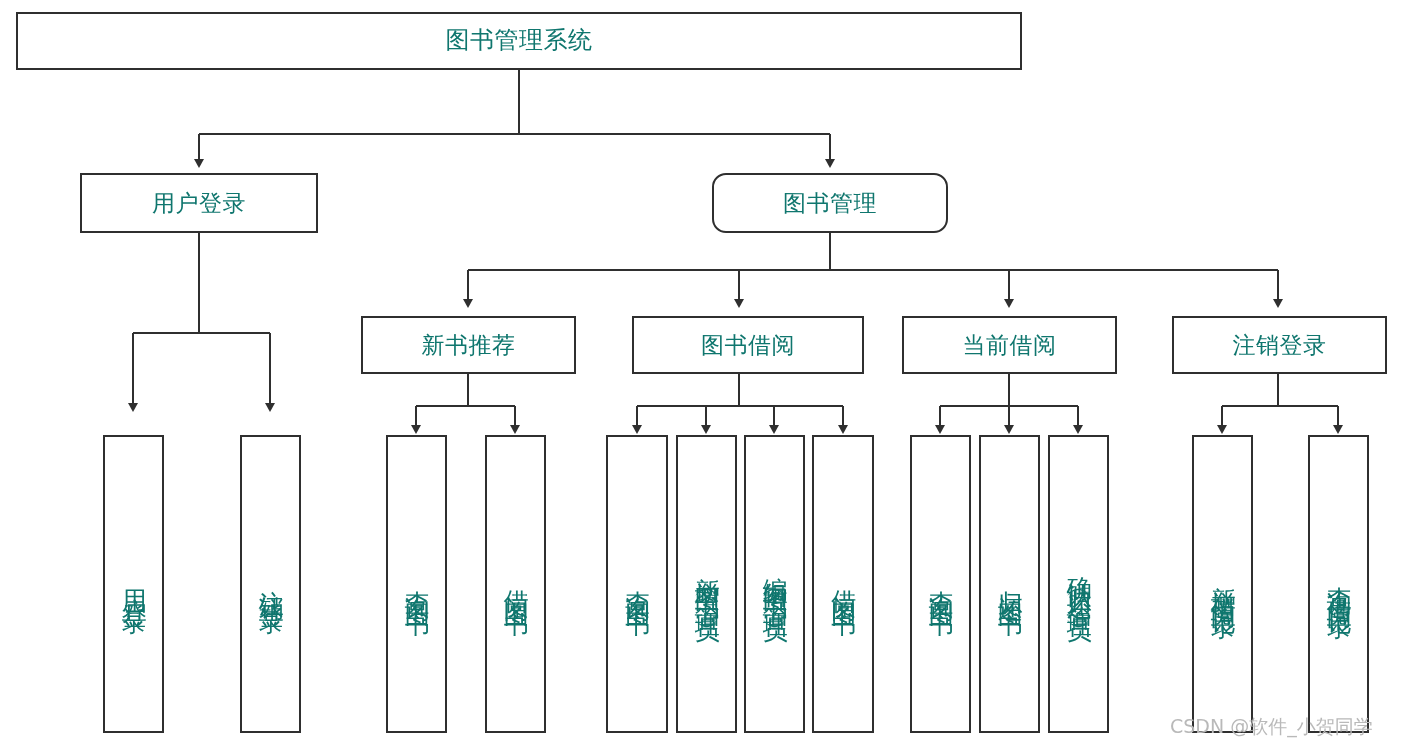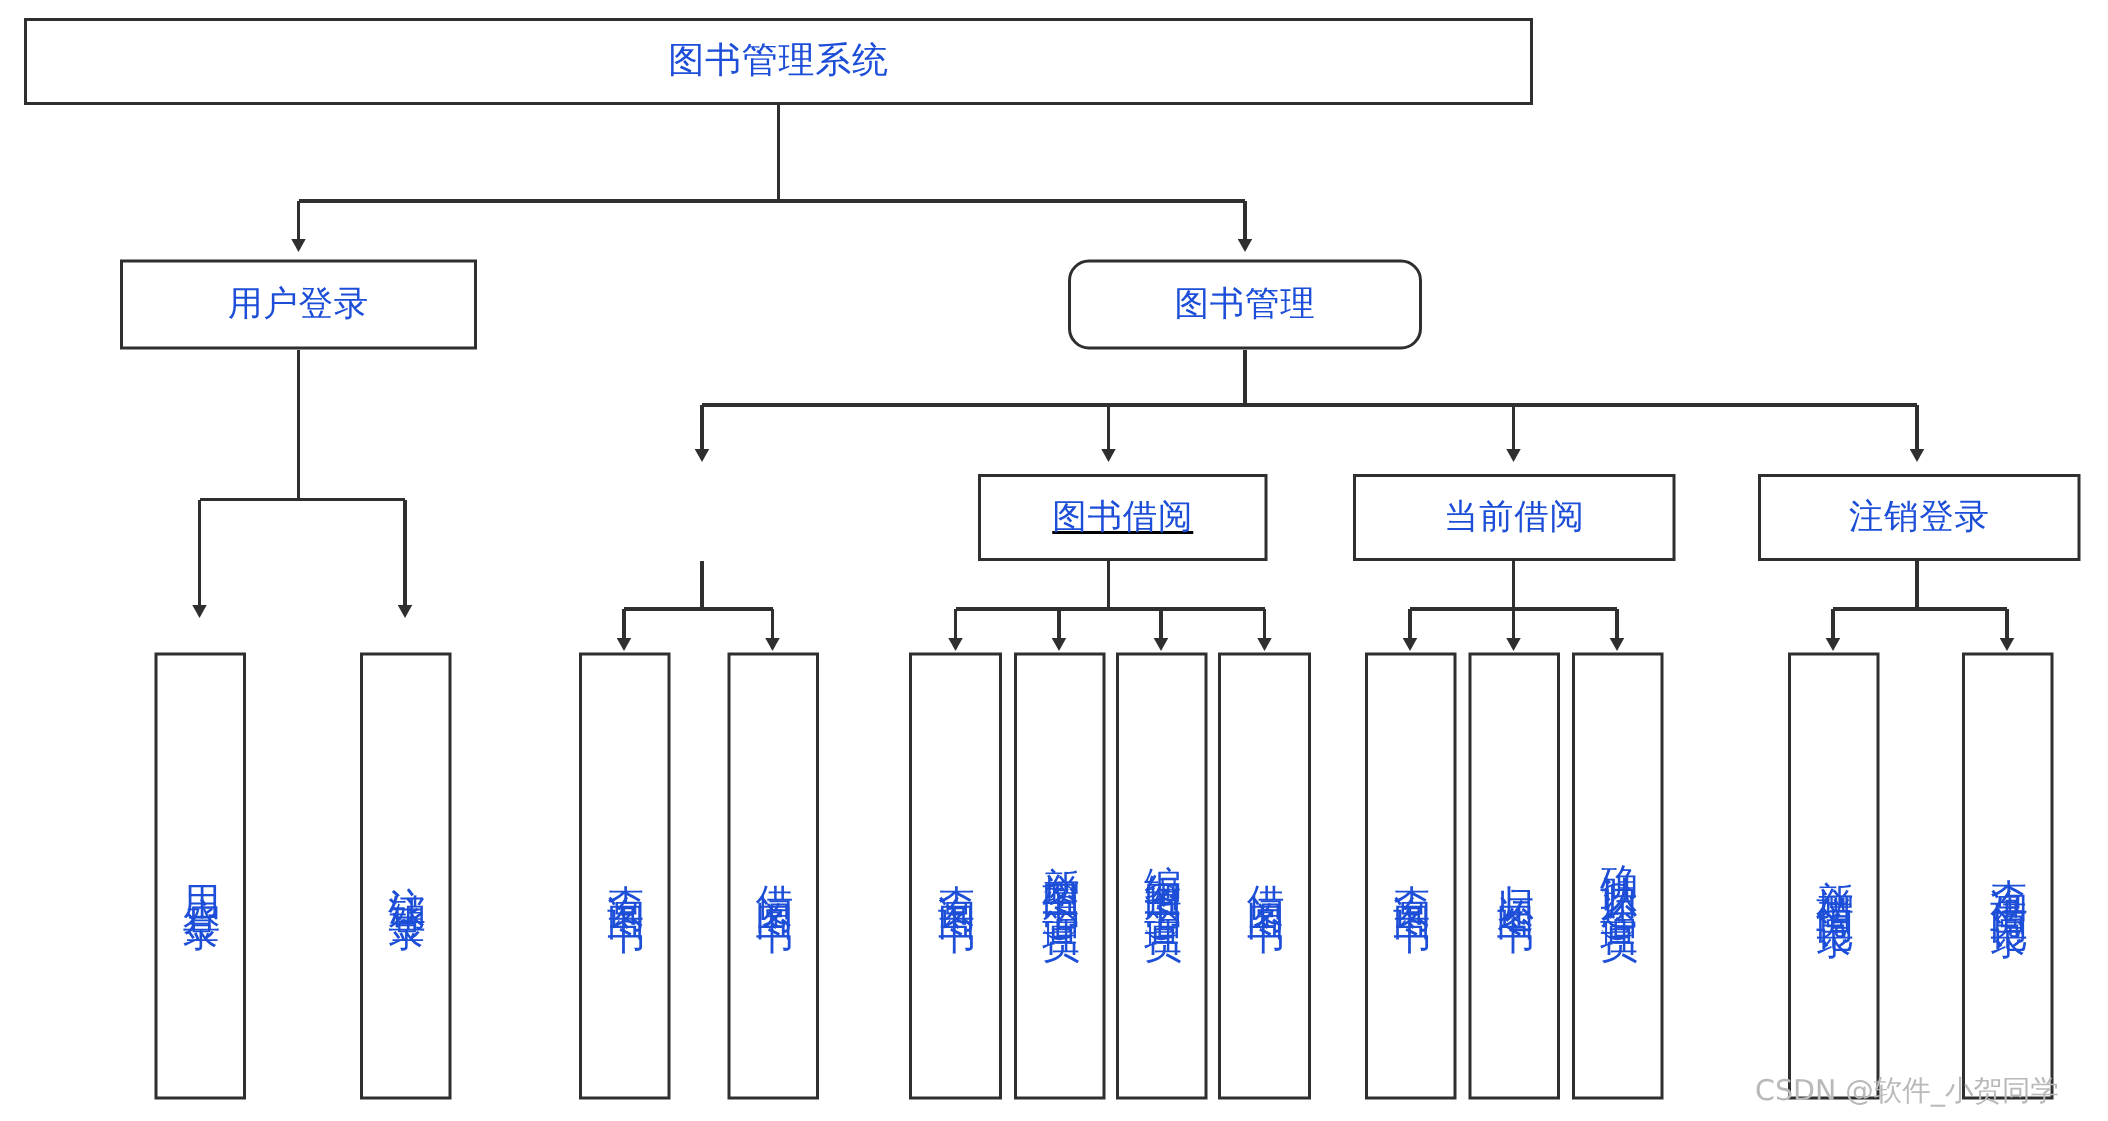--- a/index.html
+++ b/index.html
@@ -30,21 +30,21 @@
     position: absolute;
     box-sizing: border-box;
     background: #ffffff;
     border: 2px solid #2f2f2f;
     display: flex;
     align-items: center;
     justify-content: center;
     z-index: 2;
   }
   .node .label {
-    color: #1d4ed8;
+    color: #0f766e;
     line-height: 1.22;
     letter-spacing: 0.5px;
     white-space: pre-wrap;
   }
   
   .node.horiz .label {
     font-size: 23px;
     text-align: center;
   }
   .node.root .label {
@@ -137,22 +137,25 @@
   </div>
 
   <div class="node horiz" style="left:80px; top:173px; width:238px; height:60px;">
     <span class="label">用户登录</span>
   </div>
 
   <div class="node horiz" style="left:712px; top:173px; width:236px; height:60px;border-radius:14px;">
     <span class="label">图书管理</span>
   </div>
 
-
-  <div class="node horiz" style="left:652px; top:316px; width:193px; height:58px;text-decoration:underline;">
+  <div class="node horiz" style="left:361px; top:316px; width:215px; height:58px;">
+    <span class="label">新书推荐</span>
+  </div>
+
+  <div class="node horiz" style="left:632px; top:316px; width:232px; height:58px;">
     <span class="label">图书借阅</span>
   </div>
 
   <div class="node horiz" style="left:902px; top:316px; width:215px; height:58px;">
     <span class="label">当前借阅</span>
   </div>
 
   <div class="node horiz" style="left:1172px; top:316px; width:215px; height:58px;">
     <span class="label">注销登录</span>
   </div>

